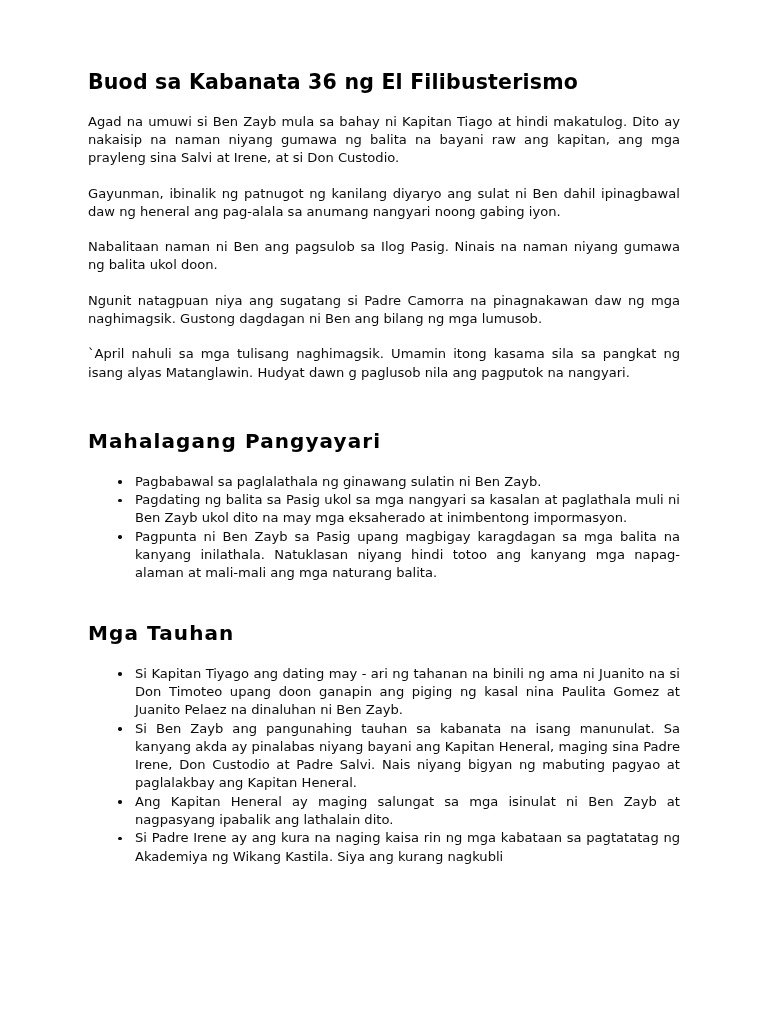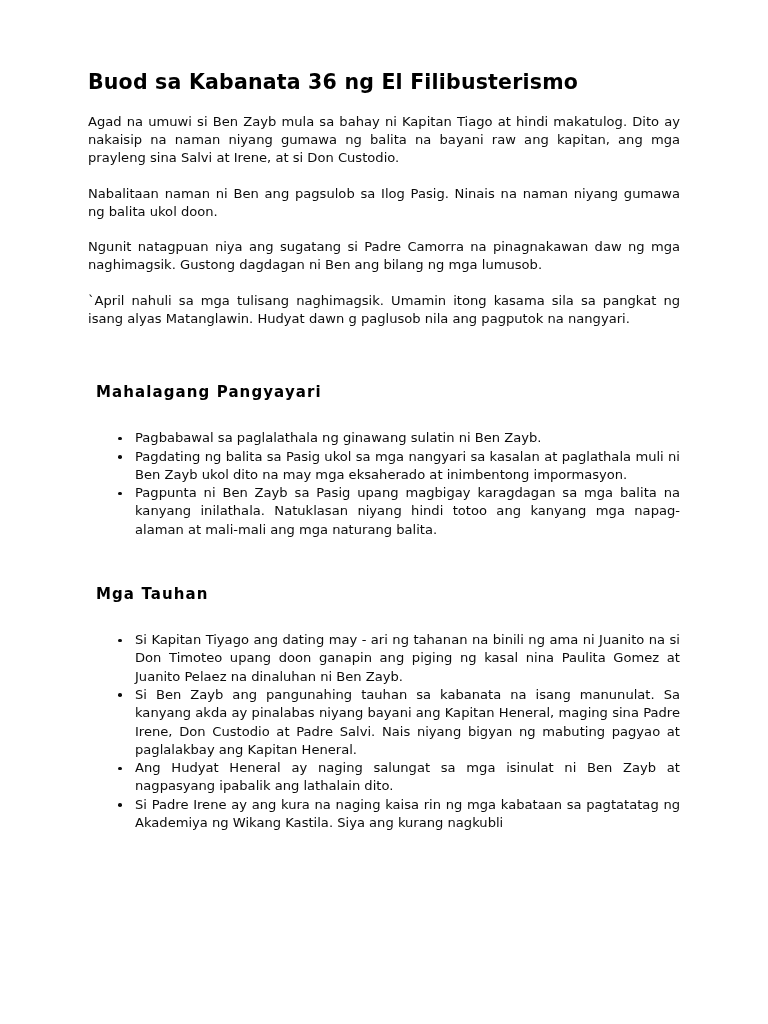--- a/index.html
+++ b/index.html
@@ -38,24 +38,24 @@
     font-size: 13.1px;
     line-height: 18.3px;
     text-align: justify;
     text-justify: inter-word;
     margin: 17px 0 13px 0;
     color: #0c0c0c;
   }
   h2.section-head {
     font-family: "DejaVu Sans", sans-serif;
     font-weight: bold;
-    font-size: 15px;
+    font-size: 20px;
     letter-spacing: 1.1px;
     line-height: 1.2;
-    margin: 8px;
+    margin: 0;
     color: #000;
   }
   .gap-before-mahalagang { height: 34px; }
   .gap-after-head { height: 20px; }
   .gap-before-tauhan { height: 38px; }
 
   ul.bullets {
     list-style: none;
     margin: 0;
     padding: 0;
@@ -94,20 +94,21 @@
   }
 </style>
 </head>
 <body>
 
 <div class="page">
 
   <h1 class="doc-title">Buod sa Kabanata 36 ng El Filibusterismo</h1>
 
   <p class="body-par">Agad na umuwi si Ben Zayb mula sa bahay ni Kapitan Tiago at hindi makatulog. Dito ay nakaisip na naman niyang gumawa ng balita na bayani raw ang kapitan, ang mga prayleng sina Salvi at Irene, at si Don Custodio.</p>
+  <p class="body-par">Gayunman, ibinalik ng patnugot ng kanilang diyaryo ang sulat ni Ben dahil ipinagbawal daw ng heneral ang pag-alala sa anumang nangyari noong gabing iyon.</p>
   <p class="body-par">Nabalitaan naman ni Ben ang pagsulob sa Ilog Pasig. Ninais na naman niyang gumawa ng balita ukol doon.</p>
   <p class="body-par">Ngunit natagpuan niya ang sugatang si Padre Camorra na pinagnakawan daw ng mga naghimagsik. Gustong dagdagan ni Ben ang bilang ng mga lumusob.</p>
   <p class="body-par">`April nahuli sa mga tulisang naghimagsik. Umamin itong kasama sila sa pangkat ng isang alyas Matanglawin. Hudyat dawn g paglusob nila ang pagputok na nangyari.</p>
 
   <div class="gap-before-mahalagang"></div>
 
   <h2 class="section-head">Mahalagang Pangyayari</h2>
 
   <div class="gap-after-head"></div>
 
@@ -130,21 +131,21 @@
   <div class="gap-after-head"></div>
 
   <ul class="bullets">
     <li>
       <span class="li-text">Si Kapitan Tiyago ang dating may - ari ng tahanan na binili ng ama ni Juanito na si Don Timoteo upang doon ganapin ang piging ng kasal nina Paulita Gomez at Juanito Pelaez na dinaluhan ni Ben Zayb.</span>
     </li>
     <li>
       <span class="li-text">Si Ben Zayb ang pangunahing tauhan sa kabanata na isang manunulat. Sa kanyang akda ay pinalabas niyang bayani ang Kapitan Heneral, maging sina Padre Irene, Don Custodio at Padre Salvi. Nais niyang bigyan ng mabuting pagyao at paglalakbay ang Kapitan Heneral.</span>
     </li>
     <li>
-      <span class="li-text">Ang Hudyat Heneral ay naging salungat sa mga isinulat ni Ben Zayb at nagpasyang ipabalik ang lathalain dito.</span>
+      <span class="li-text">Ang Kapitan Heneral ay maging salungat sa mga isinulat ni Ben Zayb at nagpasyang ipabalik ang lathalain dito.</span>
     </li>
     <li>
       <span class="li-text">Si Padre Irene ay ang kura na naging kaisa rin ng mga kabataan sa pagtatatag ng Akademiya ng Wikang Kastila. Siya ang kurang nagkubli</span>
     </li>
   </ul>
 
   <div class="clip-bottom"></div>
 </div>
 
 </body></html>

